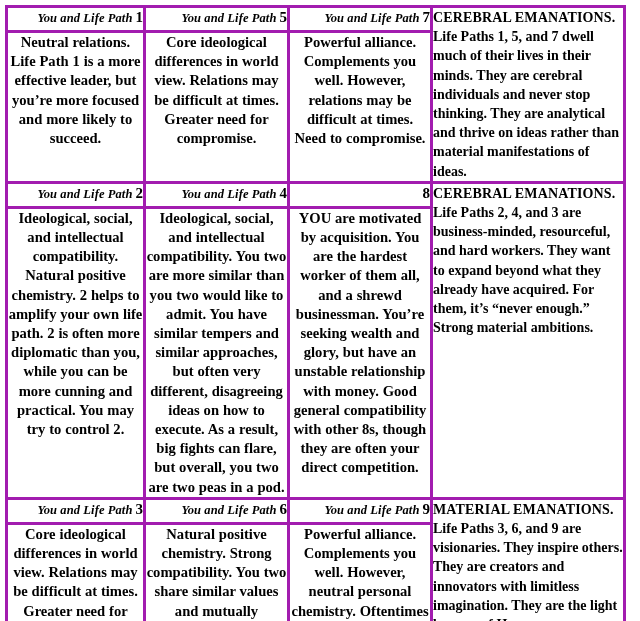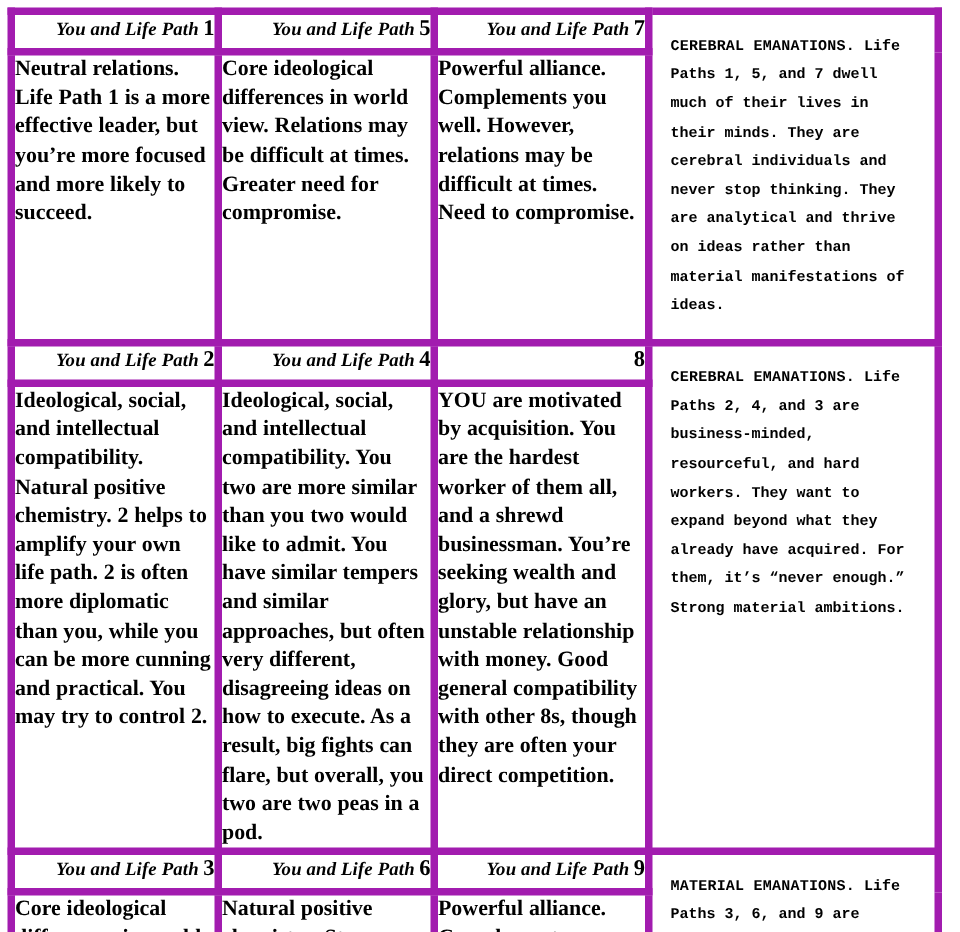--- a/index.html
+++ b/index.html
@@ -27,21 +27,21 @@
 
   table.lifepath {
     width: 618px;
     height: 609px;
     border-collapse: collapse;
     table-layout: fixed;
     border: 2px solid #000000;
   }
 
   table.lifepath td {
-    border: 5px solid #a21caf;
+    border: 3px solid #a21caf;
     vertical-align: top;
     padding: 0;
   }
 
   
   col.c1 { width: 138px; }
   col.c2 { width: 144px; }
   col.c3 { width: 143px; }
   col.c4 { width: 193px; }
 
@@ -66,35 +66,34 @@
   }
 
   .body-cell {
     padding: 4px 6px 4px 7px;
   }
   .body-cell p {
     margin: 0;
     font-weight: bold;
     font-size: 14.6px;
     line-height: 19.2px;
-    text-align: left;
+    text-align: center;
     word-spacing: 0.2px;
   }
 
   
   .eman-cell {
     padding: 3px 6px 4px 8px;
   }
   .eman-cell p {
-    margin: 12px;
+    margin: 0;
     font-weight: bold;
-    font-size: 10px;
+    font-size: 14px;
     line-height: 19.2px;
     text-align: left;
-    font-family: Liberation Mono, monospace;
   }
   .eman-title {
     letter-spacing: 0.15px;
   }
 </style>
 </head>
 <body>
 
 <div class="sheet">
   <table class="lifepath">

